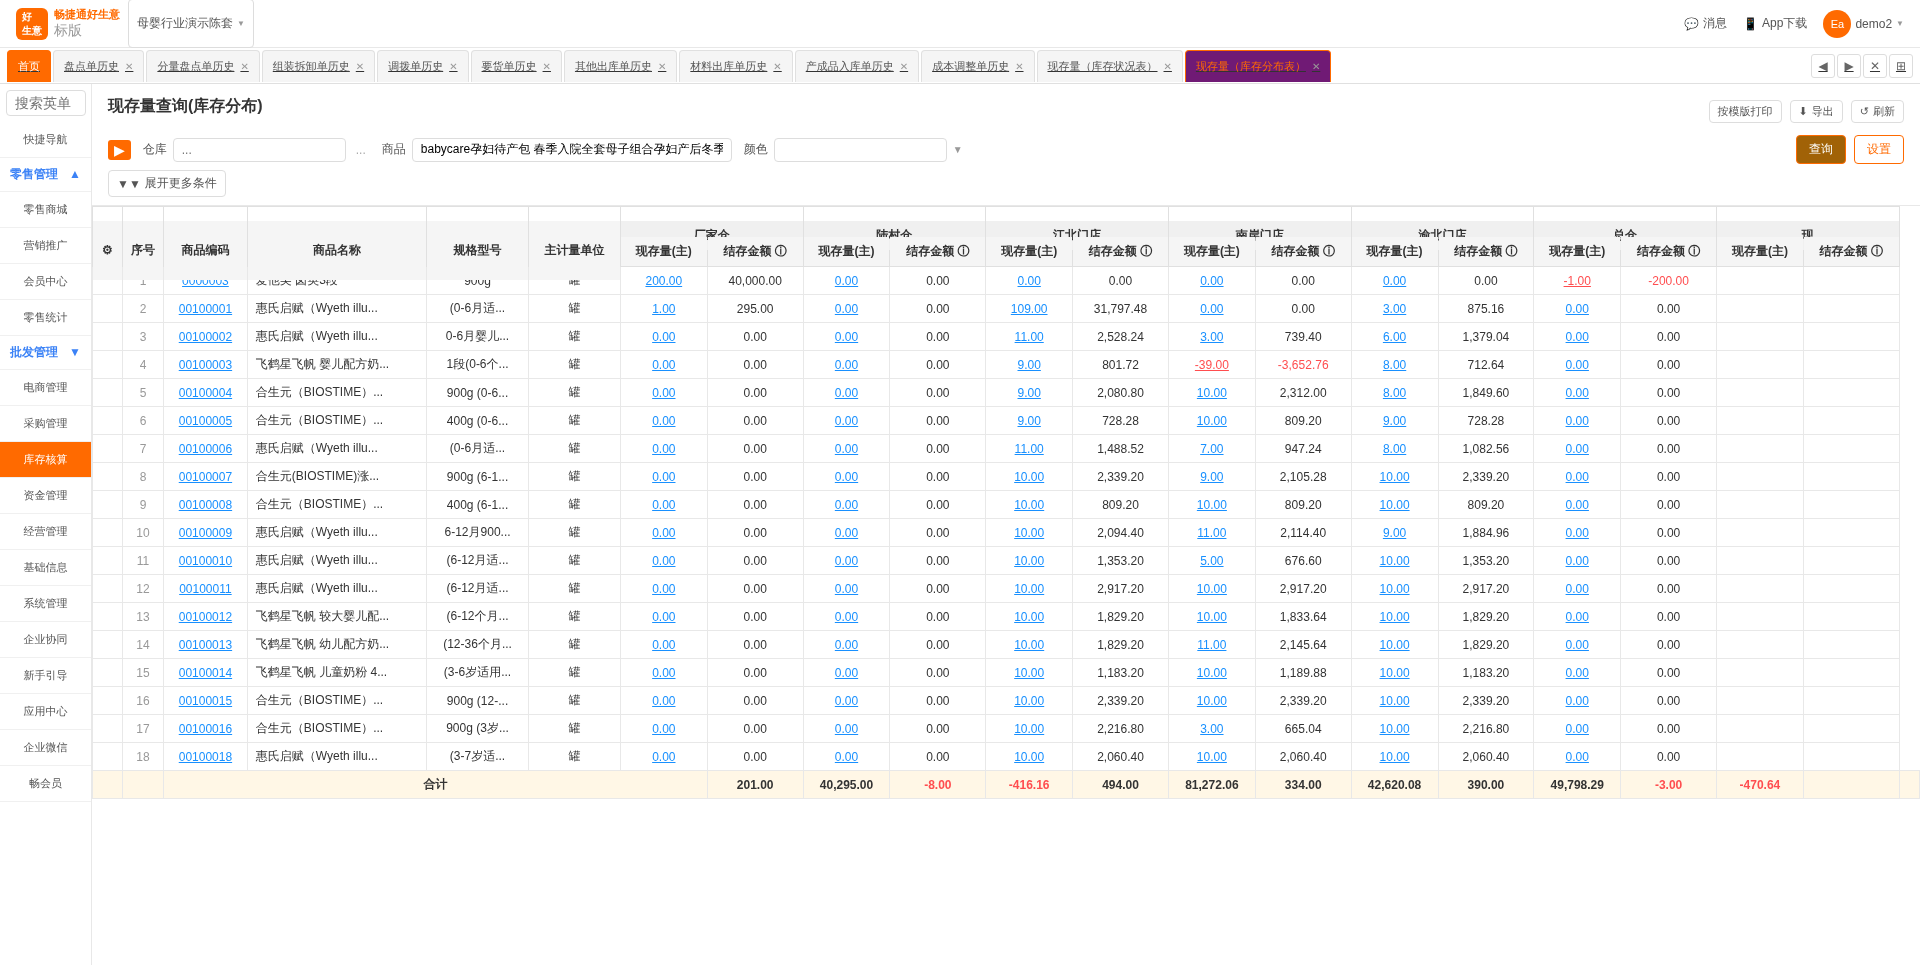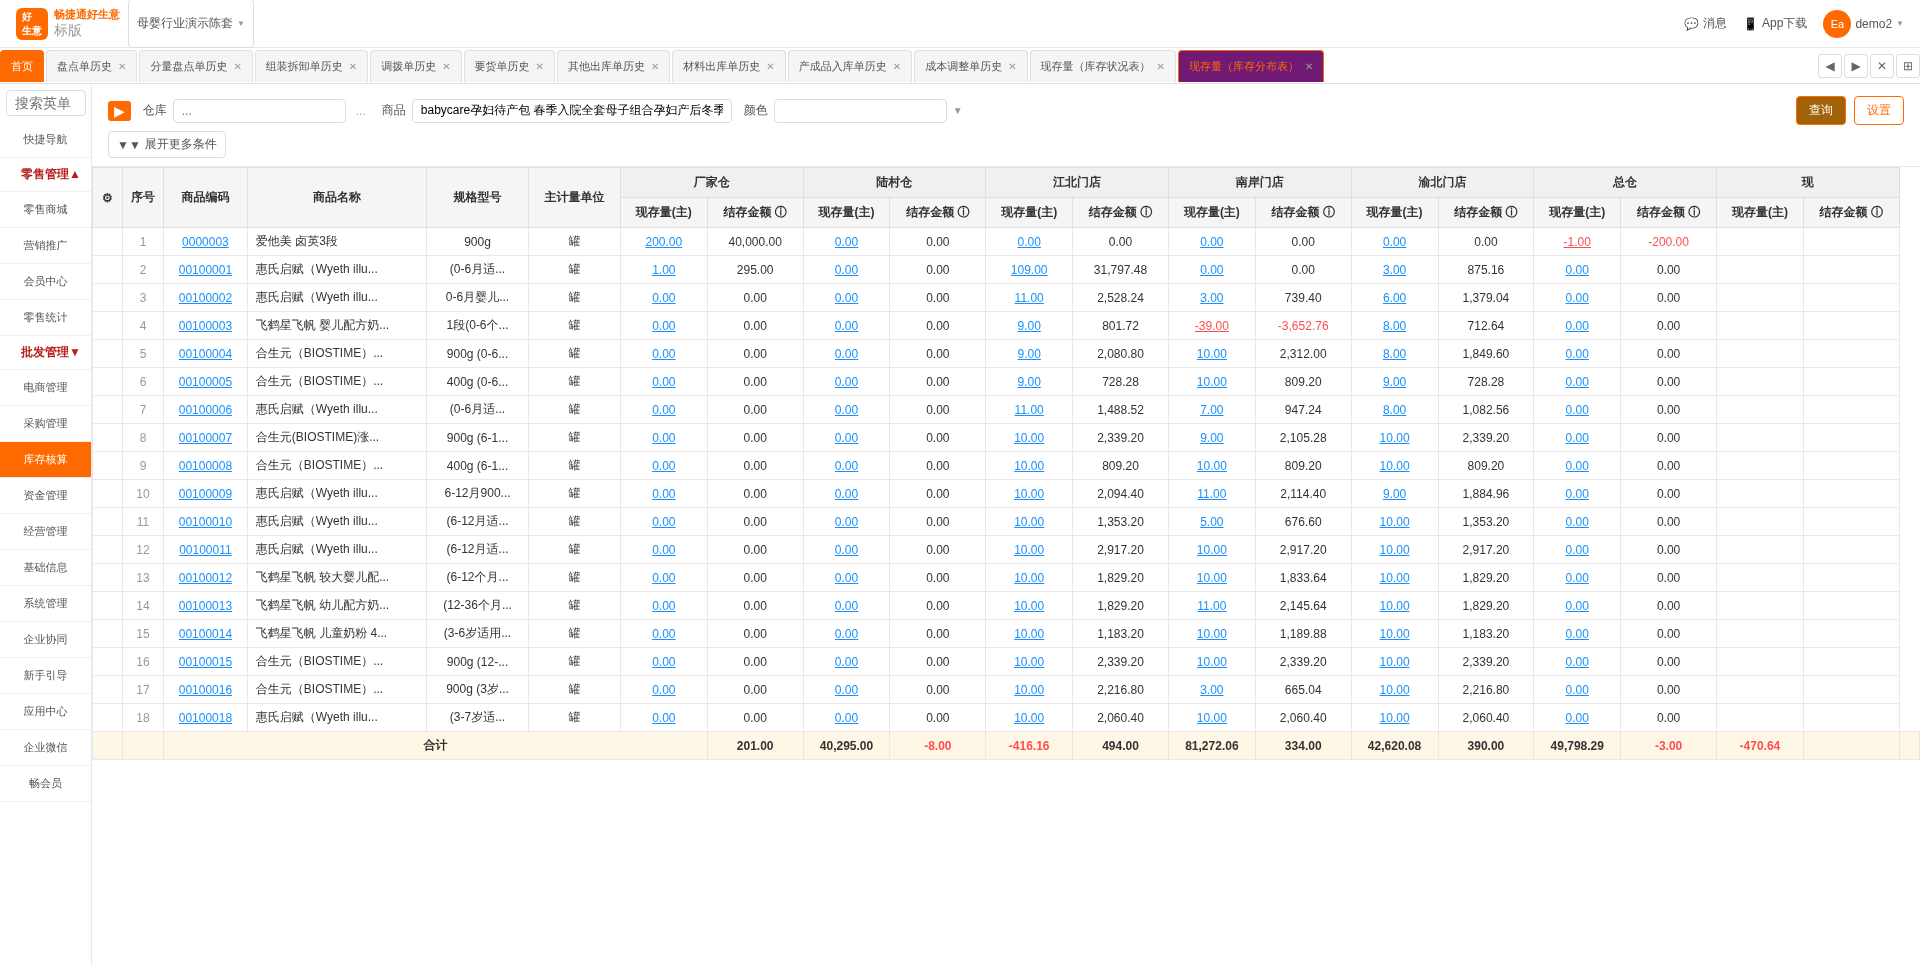--- a/index.html
+++ b/index.html
@@ -9,34 +9,34 @@
     .topbar { height: 48px; background: #fff; display: flex; align-items: center; justify-content: space-between; padding: 0 16px; border-bottom: 1px solid #e8e8e8; }
     .topbar-left { display: flex; align-items: center; gap: 8px; }
     .logo-area { display: flex; align-items: center; gap: 6px; }
     .logo-icon { width: 32px; height: 32px; background: #ff6a00; border-radius: 6px; display: flex; align-items: center; justify-content: center; color: #fff; font-size: 10px; font-weight: bold; }
     .dropdown-selector { display: flex; align-items: center; gap: 4px; border: 1px solid #ddd; border-radius: 4px; padding: 15px 8px; cursor: pointer; color: #555; min-width: 120px; }
     .topbar-right { display: flex; align-items: center; gap: 16px; }
     .topbar-btn { display: flex; align-items: center; gap: 4px; color: #555; cursor: pointer; font-size: 12px; }
     .avatar { width: 28px; height: 28px; border-radius: 50%; background: #ff6a00; display: flex; align-items: center; justify-content: center; color: #fff; font-size: 11px; }
 
     
-    .tabbar { height: 36px; background: #fff; display: flex; align-items: center; border-bottom: 1px solid #e0e0e0; overflow: hidden; padding: 0 0; }
+    .tabbar { height: 36px; background: #fff; display: flex; align-items: center; border-bottom: 1px solid #e0e0e0; overflow: hidden; padding: 0 7px; text-decoration: underline; }
     .tab { display: flex; align-items: center; gap: 4px; padding: 0 10px; height: 32px; border: 1px solid #e0e0e0; border-bottom: none; border-radius: 4px 4px 0 0; cursor: pointer; white-space: nowrap; font-size: 11px; color: #555; background: #f5f5f5; margin-right: 2px; flex-shrink: 0; }
     .tab.active { background: #701a75; color: #ff6a00; border-color: #ff6a00; border-bottom-color: #fff; }
     .tab-close { font-size: 10px; color: #999; margin-left: 2px; }
     .tab-home { color: #fff; background: #ff6a00; border-color: #ff6a00; }
     .tab-nav { display: flex; align-items: center; margin-left: auto; gap: 2px; }
     .tab-nav-btn { width: 24px; height: 24px; display: flex; align-items: center; justify-content: center; border: 1px solid #ddd; border-radius: 3px; cursor: pointer; color: #666; background: #fff; font-size: 12px; }
 
     
     .layout { display: flex; height: calc(965px - 84px); }
     .sidebar { width: 92px; background: #fff; border-right: 1px solid #e8e8e8; display: flex; flex-direction: column; overflow-y: auto; }
     .sidebar-item { padding: 10px 6px; text-align: center; cursor: pointer; font-size: 11px; color: #555; border-bottom: 1px solid #f0f0f0; font-family: Liberation Serif, serif; }
     .sidebar-item.active { background: #ff6a00; color: #fff; }
-    .sidebar-item.section-header { display: flex; align-items: center; justify-content: flex-end; padding: 8px 10px; font-size: 12px; color: #b91c1c; font-weight: bold; }
+    .sidebar-item.section-header { display: flex; align-items: center; justify-content: space-between; padding: 8px 10px; font-size: 12px; color: #3b82f6; font-weight: bold; }
 
     
     .main { flex: 1; overflow: hidden; display: flex; flex-direction: column; }
     .page-header { background: #fff; padding: 12px 16px 0; border-bottom: 1px solid #e8e8e8; }
     .page-title { font-size: 16px; font-weight: bold; color: #333; margin-bottom: 10px; }
     .btn { padding: 5px 12px; border-radius: 4px; border: 1px solid #ddd; cursor: pointer; font-size: 12px; background: #fff; color: #555; }
     .btn-primary { background: #a16207; border-color: #ff6a00; color: #fff; }
     .btn-outline { border-color: #ff6a00; color: #ff6a00; background: #fff; }
     .btn-sm { padding: 3px 8px; font-size: 11px; }
 
@@ -46,21 +46,21 @@
     .filter-item { display: flex; align-items: center; gap: 6px; }
     .filter-label { color: #555; font-size: 12px; white-space: nowrap; }
     .filter-input { border: 1px solid #ddd; border-radius: 4px; padding: 4px 8px; font-size: 12px; min-width: 80px; }
     .filter-input-long { min-width: 320px; }
     .filter-ellipsis { color: #aaa; padding: 0 4px; }
     .expand-btn { display: flex; align-items: center; gap: 4px; color: #555; cursor: pointer; font-size: 12px; padding: 4px 8px; border: 1px solid #ddd; border-radius: 4px; background: #fff; margin-top: 6px; }
 
     
     .table-area { flex: 1; overflow: auto; background: #fff; margin: 0; }
     table { width: 100%; border-collapse: collapse; font-size: 12px; min-width: 1400px; }
-    thead tr th { background: #f5f5f5; border: 1px solid #e0e0e0; padding: 6px 8px; text-align: center; font-weight: bold; color: #333; white-space: nowrap; position: sticky; top: 0; z-index: 2; }
+    thead tr th { background: #f5f5f5; border: 1px solid #e0e0e0; padding: 6px 8px; text-align: center; font-weight: bold; color: #333; white-space: nowrap; position: sticky; top: 14px; z-index: 2; }
     thead tr th.group-header { background: #f0f0f0; }
     tbody tr td { border: 1px solid #e8e8e8; padding: 5px 8px; text-align: center; color: #333; white-space: nowrap; }
     tbody tr.summary-row td { background: #fff7e6; font-weight: bold; }
     .td-link { color: #1890ff; text-decoration: underline; cursor: pointer; }
     .td-negative { color: #ff4d4f; }
     .td-left { text-align: left; }
     .row-num { color: #999; }
 
     
     ::-webkit-scrollbar { width: 6px; height: 6px; }
@@ -221,20 +221,34 @@
       <span>企业微信</span>
     </div>
     <div class="sidebar-item">
       <span>畅会员</span>
     </div>
   </div>
 
   <div class="main">
 
     <div class="page-header">
+      <div style="display:flex; align-items:center; justify-content:space-between; margin-bottom:8px;">
+        <div class="page-title">现存量查询(库存分布)</div>
+        <div style="display:flex; gap:8px; align-items:center;">
+          <button class="btn btn-sm" style="border-color:#ddd;display:flex;align-items:center;gap:4px;">按模版打印</button>
+          <button class="btn btn-sm" style="display:flex;align-items:center;gap:4px;">
+            <span>⬇</span>
+            <span>导出</span>
+          </button>
+          <button class="btn btn-sm" style="display:flex;align-items:center;gap:4px;">
+            <span>↺</span>
+            <span>刷新</span>
+          </button>
+        </div>
+      </div>
 
       <div class="filter-area" style="background:#fff;padding:0 0 8px 0;border:none;">
         <div class="filter-row">
           <button class="orange-arrow">▶</button>
           <div class="filter-item">
             <span class="filter-label">仓库</span>
             <input class="filter-input" type="text" style="min-width: 80px;" placeholder="...">
             <span class="filter-ellipsis">...</span>
           </div>
           <div class="filter-item">

